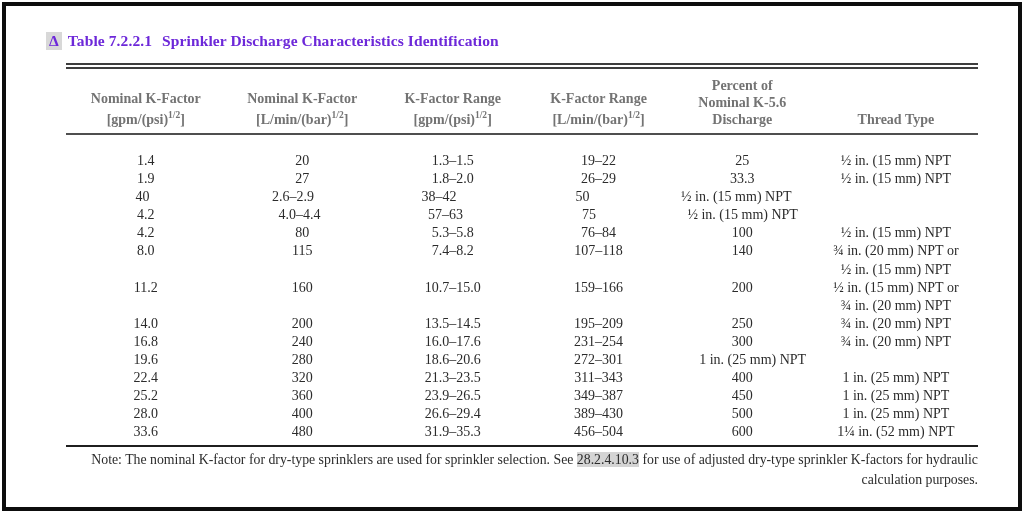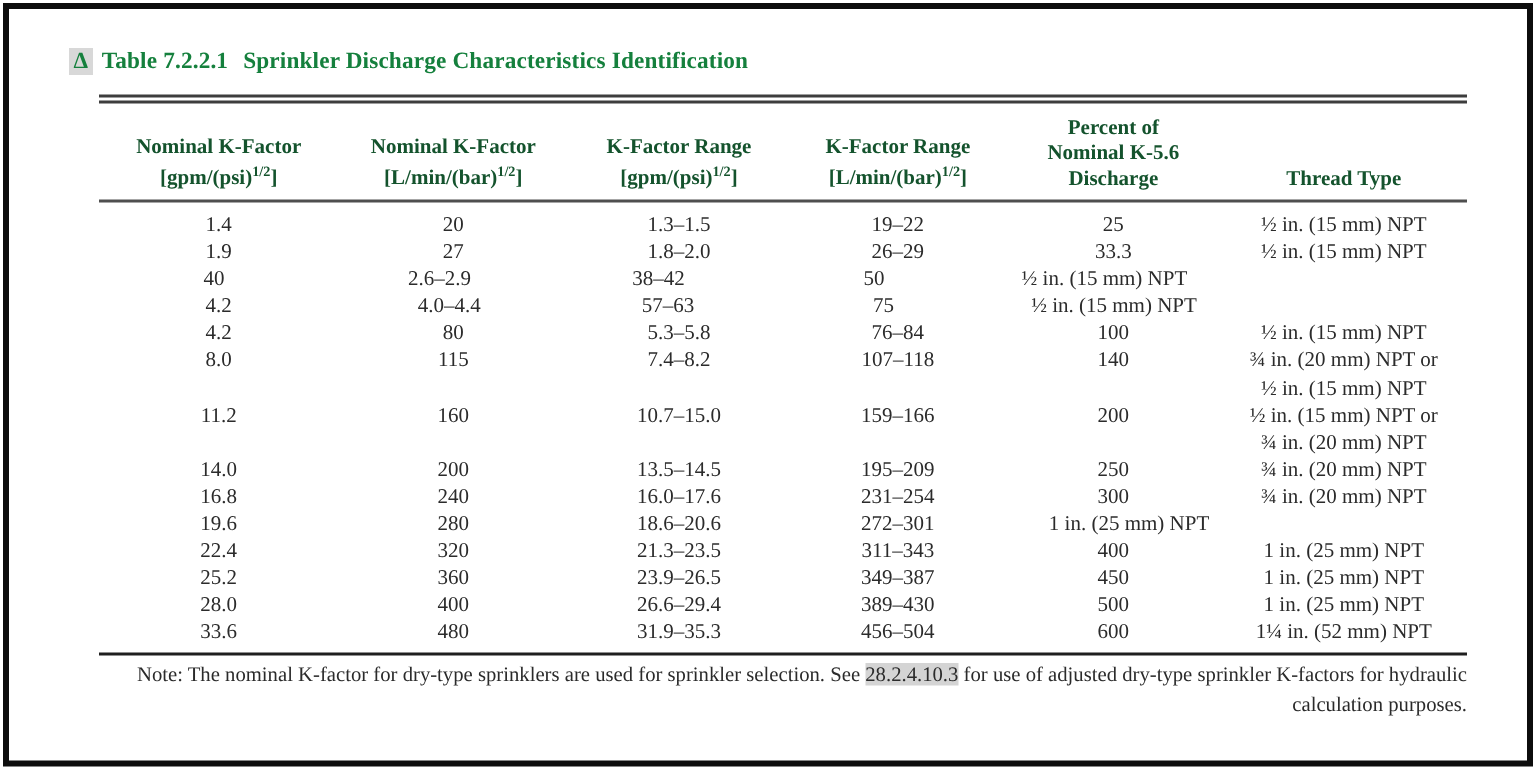--- a/index.html
+++ b/index.html
@@ -16,21 +16,21 @@
     position: absolute;
     left: 2px; top: 2px; right: 2px; bottom: 2px;
     border: 4px solid #0d0d0d;
     background: #ffffff;
     box-sizing: border-box;
   }
   .title-bar {
     margin: 26px 0 0 40px;
     font-size: 15.5px;
     font-weight: bold;
-    color: #15803d;
+    color: #6d28d9;
     letter-spacing: 0.1px;
   }
   .delta {
     display: inline-block;
     background: #d8d8d8;
     padding: 0 3px;
     margin-right: 6px;
     font-weight: bold;
   }
   .title-num { margin-right: 10px; }
@@ -48,28 +48,28 @@
   .thead {
     display: flex;
     align-items: flex-end;
     padding: 8px 0 5px 0;
   }
   .th {
     text-align: center;
     font-weight: bold;
     font-size: 14px;
     line-height: 17px;
-    color: #14532d;
+    color: #737373;
   }
   .th sup { font-size: 9.5px; }
   .rule-header {
     height: 0;
     border-top: 2px solid #4f4f4f;
   }
-  .tbody { padding-top: 7px; }
+  .tbody { padding-top: 17px; }
   .tr { display: flex; }
   .td {
     text-align: center;
     font-size: 14px;
     line-height: 18.1px;
     white-space: pre-line;
     color: #2b2b2b;
   }
   .col0 { width: 17.5%; }
   .col1 { width: 16.8%; }

